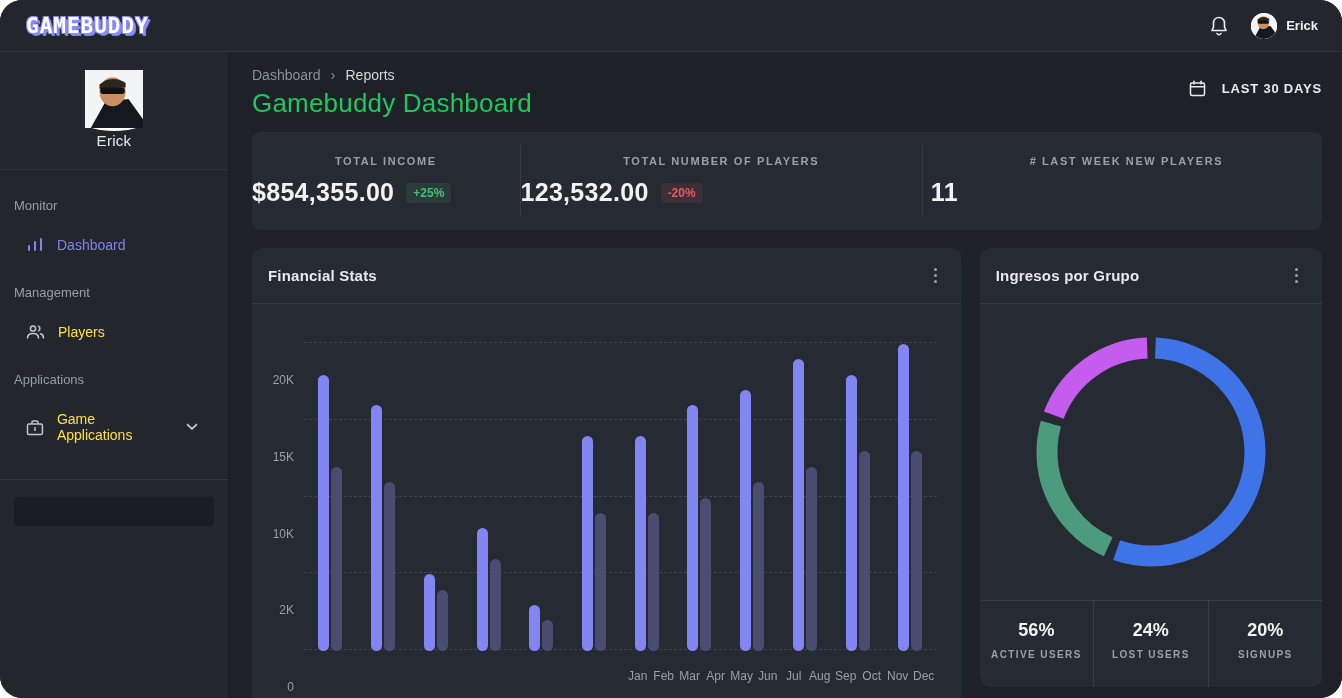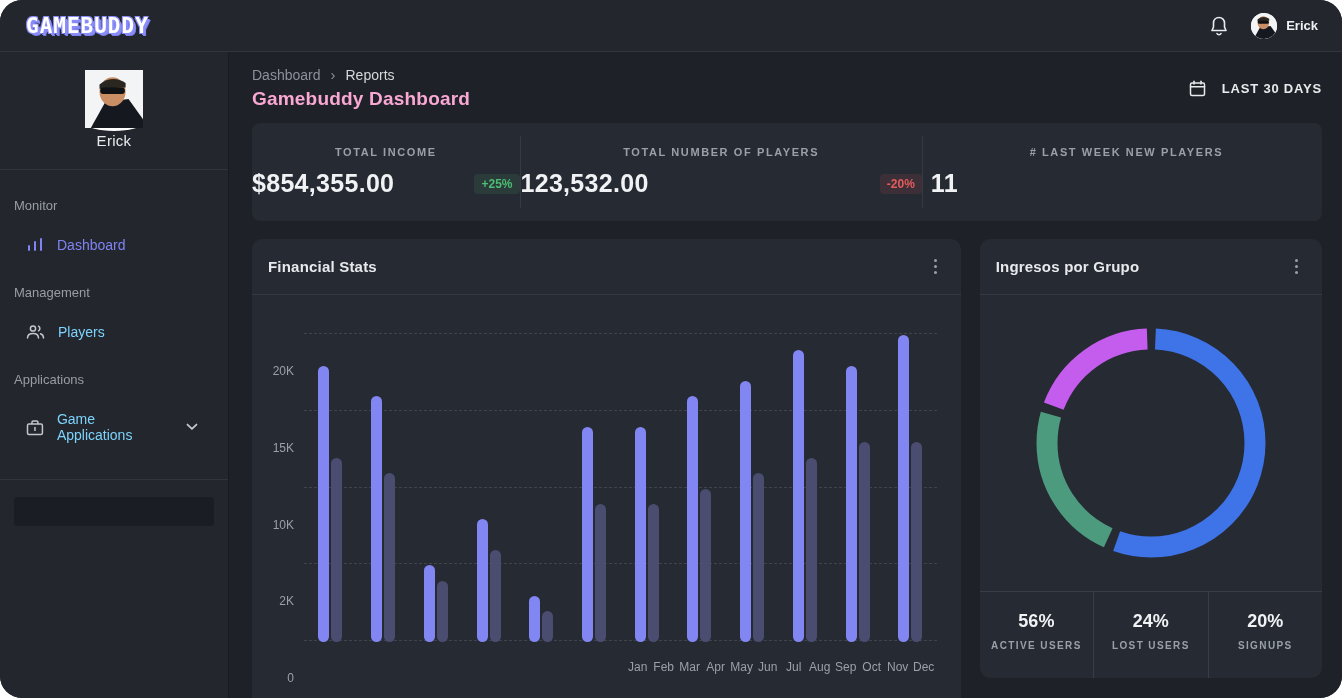--- a/index.html
+++ b/index.html
@@ -35,51 +35,51 @@
     border-right:1px solid rgba(0,0,0,0.28); display:flex; flex-direction:column;
   }
   .profile{ padding:18px 0 20px; text-align:center; }
   .avatar-lg{ width:58px; height:58px; border-radius:50%; overflow:hidden; background:#fff; margin:0 auto 18px; }
   .profile-name{ font-size:15px; color:#e9ebee; letter-spacing:.3px; }
   .side-divider{ border:none; border-top:1px solid rgba(255,255,255,0.07); }
   .nav{ padding:16px 0; }
   .nav-section-label{ font-size:13px; color:#979da6; padding:12px 14px 14px; }
   .nav-item{
     display:flex; align-items:center; gap:13px; padding:10px 14px 20px 26px;
-    font-size:14px; color:#7dd3fc; cursor:pointer;
+    font-size:14px; color:#fde047; cursor:pointer;
   }
   .nav-item .chev{ margin-left:auto; margin-right:16px; }
   .nav-item.active{ color:#7f84f2; }
   .side-box{
     margin:17px 14px 0; height:29px; border-radius:4px; background:#1a1d23;
   }
 
   
   .main{ flex:1; background:#1e2127; padding:14px 20px 0 23px; overflow:hidden; }
   .main-header{ display:flex; justify-content:space-between; align-items:flex-start; }
   .breadcrumb{ display:flex; align-items:center; gap:10px; font-size:14px; color:#8b919b; }
   .breadcrumb .crumb-current{ color:#d6d8dc; }
   .breadcrumb .sep{ font-size:15px; color:#8b919b; }
-  .page-title{ font-size:19px; font-weight:bold; color:#f9a8d4; margin-top:5px; letter-spacing:.2px; }
+  .page-title{ font-size:26px; font-weight:normal; color:#22c55e; margin-top:5px; letter-spacing:.2px; }
   .daterange{
     display:flex; align-items:center; gap:16px; background:none; border:none; cursor:pointer;
     color:#e8eaec; font-size:13px; font-weight:bold; letter-spacing:.8px; margin-top:14px;
     font-family:"Liberation Sans", sans-serif;
   }
 
   
   .stats-card{
     margin-top:13px; height:98px; background:#262a33; border-radius:8px;
     display:flex; align-items:center;
   }
   .stat-cell{ text-align:center; padding:10px 0; }
   .stat-cell + .stat-cell{ border-left:1px solid rgba(255,255,255,0.08); }
   .stat-cell.w1{ flex:0 0 25%; } .stat-cell.w2{ flex:0 0 37.6%; } .stat-cell.w3{ flex:1;padding-left:8px; }
   .stat-label{ font-size:11px; letter-spacing:1.6px; color:#9aa0a8; font-weight:bold; }
-  .stat-value-row{ margin-top:11px; display:flex; align-items:center; justify-content:space-between; gap:12px; }
+  .stat-value-row{ margin-top:11px; display:flex; align-items:center; justify-content:flex-start; gap:12px; }
   .stat-value{ font-size:25px; font-weight:bold; color:#f0f2f4; letter-spacing:.3px; }
   .badge{ font-size:12px; font-weight:bold; padding:3px 7px; border-radius:4px; }
   .badge.positive{ color:#4dbd74; background:rgba(77,189,116,0.12); }
   .badge.negative{ color:#e25c5c; background:rgba(226,92,92,0.12); }
 
   
   .charts-row{ display:flex; gap:19px; margin-top:18px; align-items:flex-start; }
   .card{ background:#262a33; border-radius:10px; }
   .card-header{
     height:56px; display:flex; align-items:center; justify-content:space-between;

